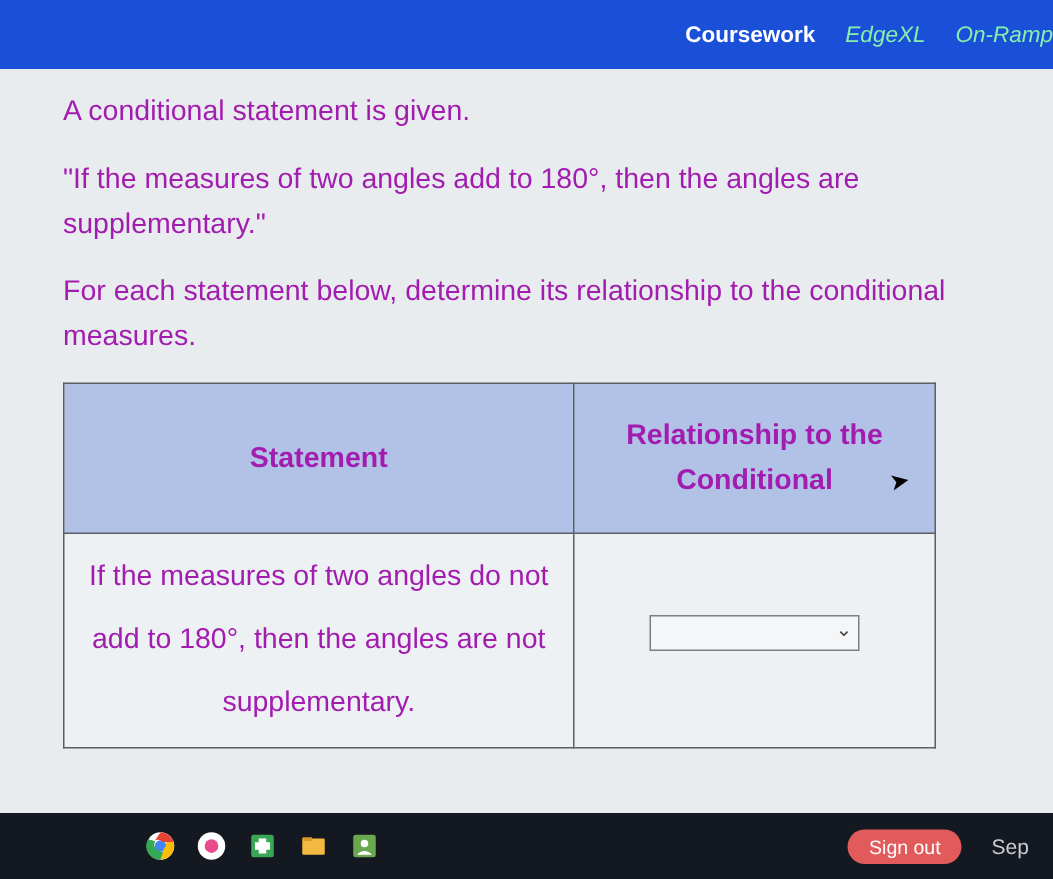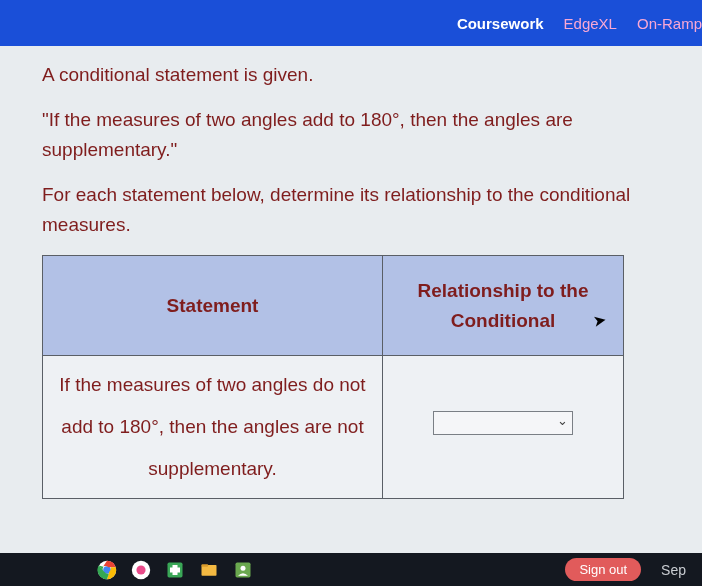--- a/index.html
+++ b/index.html
@@ -16,24 +16,24 @@
     height: 46px;
     display: flex;
     justify-content: flex-end;
     align-items: center;
     gap: 20px;
     color: #fff;
     font-size: 15px;
     font-weight: bold;
   }
   .topbar .nav-item { cursor: pointer; }
-  .topbar .dim { color: #f9a8d4; font-weight: normal; }
+  .topbar .dim { color: #86efac; font-weight: normal; font-style: italic; }
   .content {
     padding: 14px 24px 0 42px;
-    color: #7f1d1d;
+    color: #a21caf;
     font-size: 19px;
     line-height: 1.55;
   }
   .content p { margin-bottom: 16px; }
   .table {
     border: 1px solid #5a5f66;
     border-collapse: collapse;
     width: 582px;
     margin-top: 4px;
   }
@@ -66,21 +66,21 @@
     right: 4px;
     top: -1px;
     font-size: 13px;
     color: #444;
   }
   .taskbar {
     position: absolute;
     bottom: 0;
     left: 0;
     right: 0;
-    height: 33px;
+    height: 44px;
     background: #141820;
     display: flex;
     align-items: center;
     padding: 0 8px;
     gap: 10px;
   }
   .tb-left { display:flex; align-items:center; gap:12px; margin-left:88px;}
   .tb-icon { width:22px; height:22px; display:flex; align-items:center; justify-content:center; }
   .tb-spacer { flex:1; }
   .signout {

